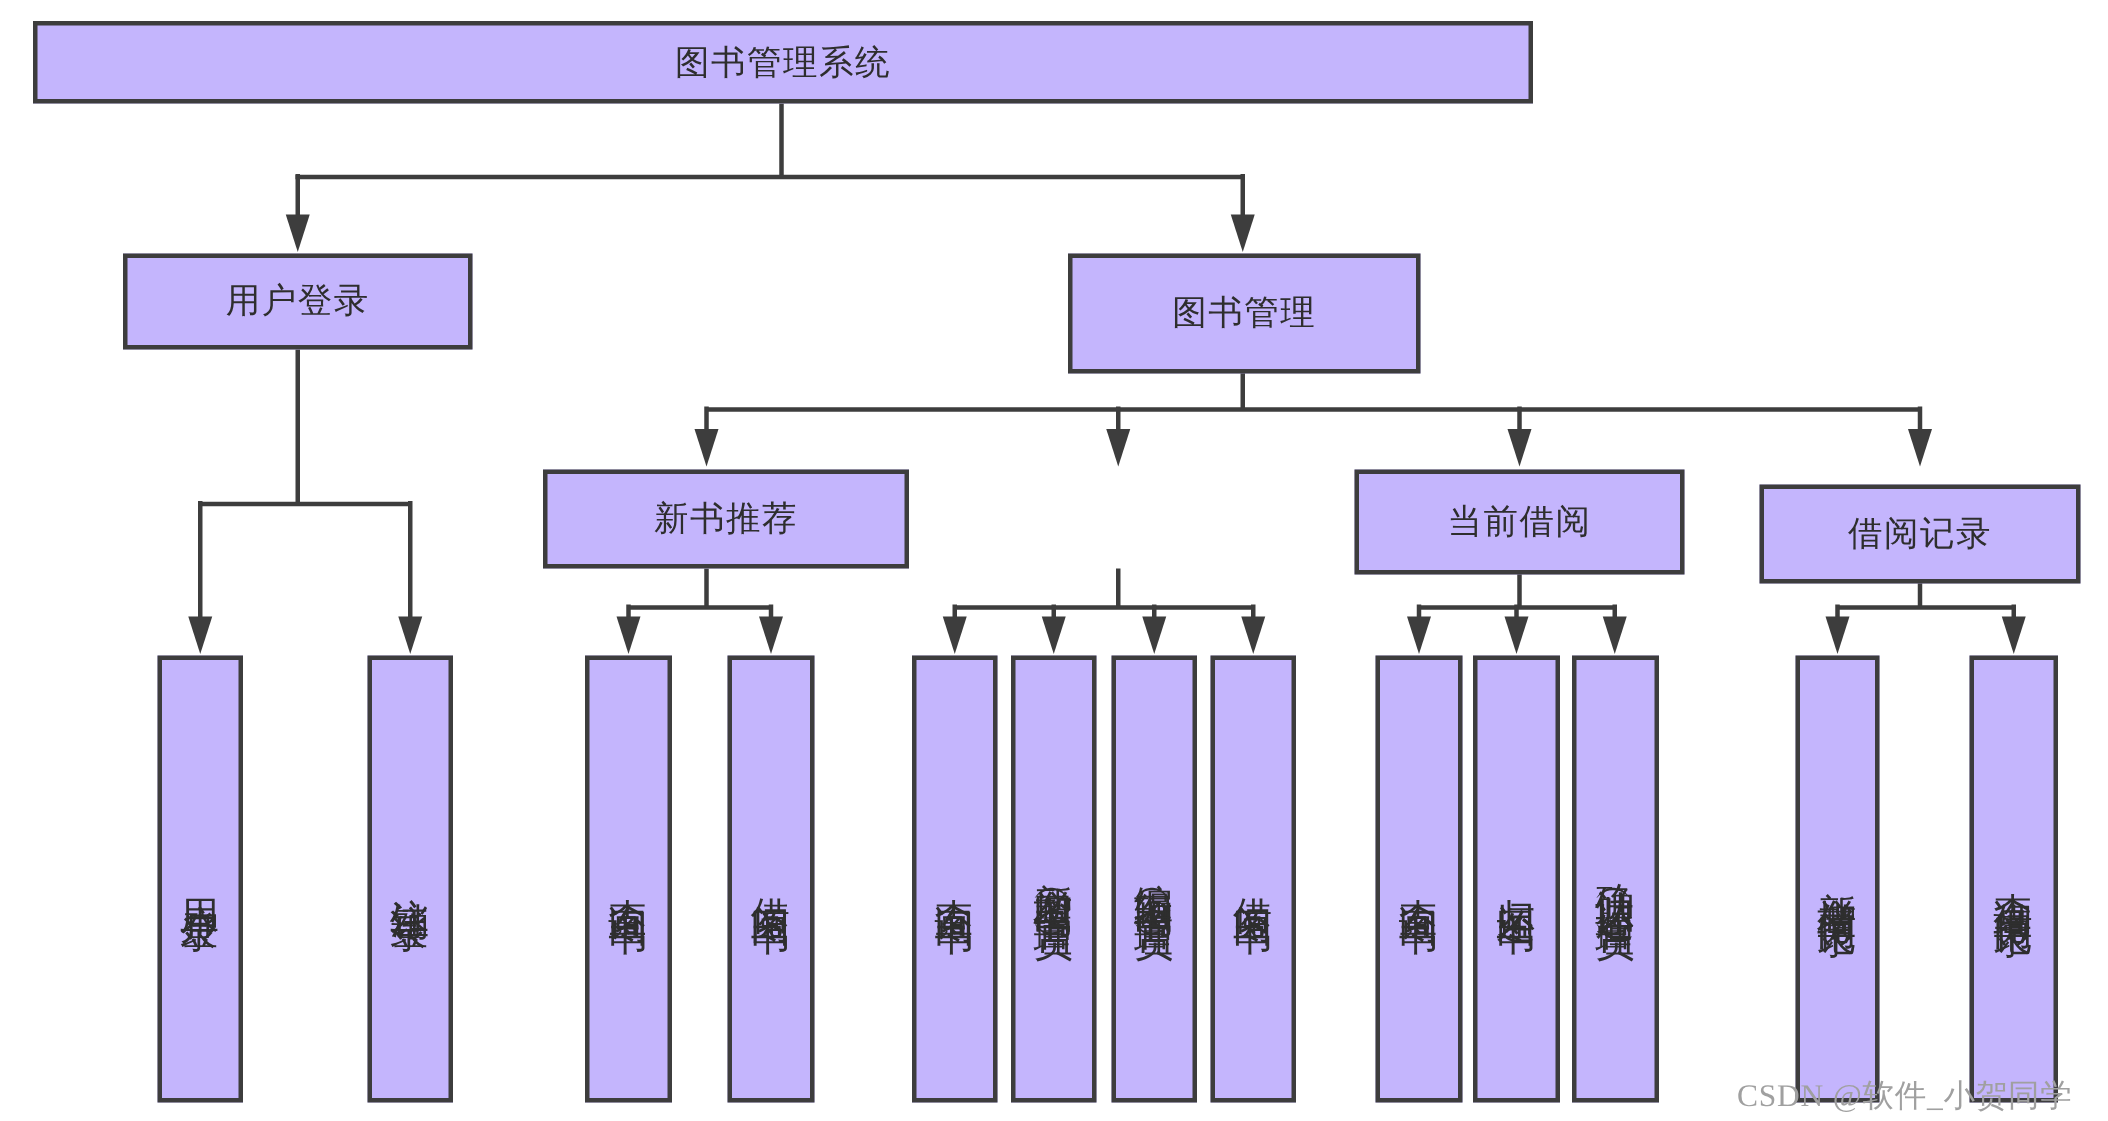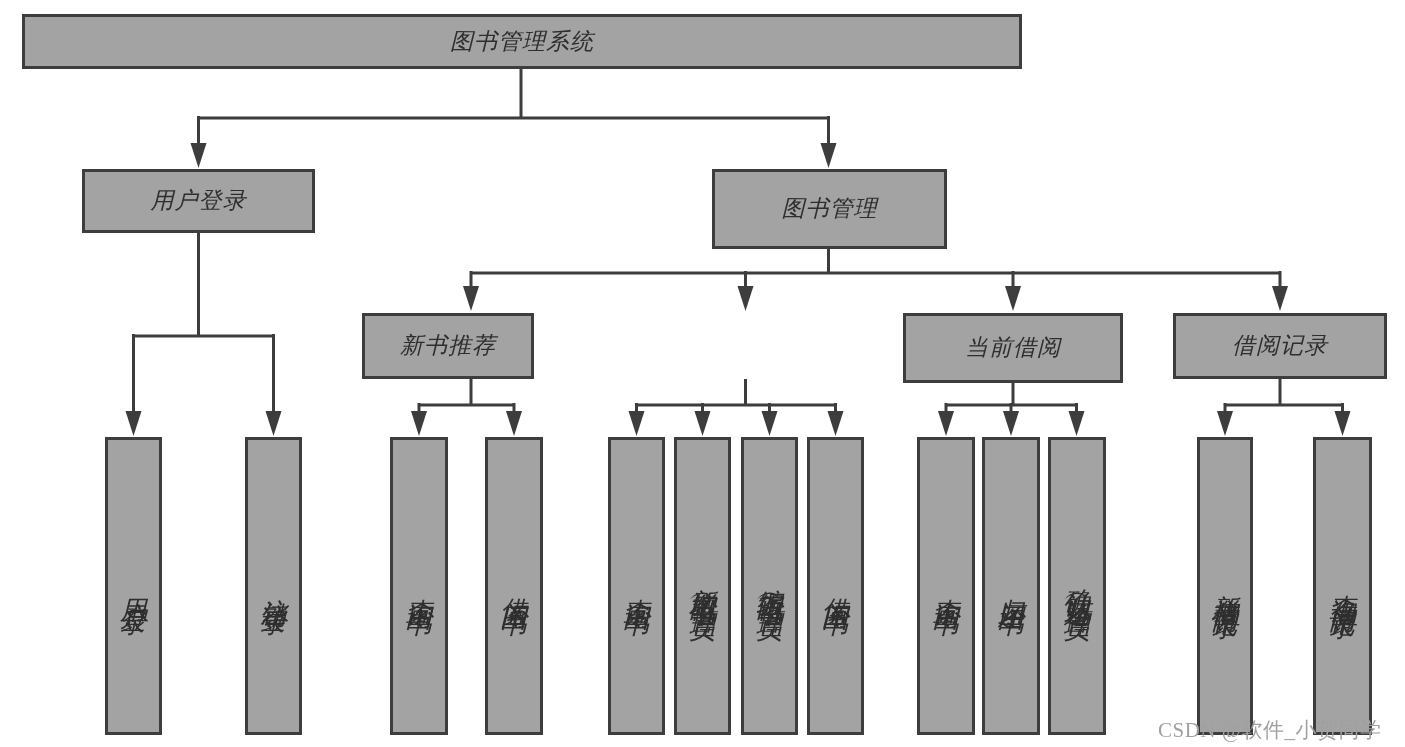--- a/index.html
+++ b/index.html
@@ -14,30 +14,29 @@
     width:1405px;height:747px;
     background:var(--bg);
     overflow:hidden;
     font-family:"Liberation Sans","DejaVu Sans",sans-serif;
   }
   svg.connectors{position:absolute;left:0;top:0;}
   .box{
     position:absolute;
     box-sizing:border-box;
     border:3px solid var(--line);
-    background:#a3a3a3;
+    background:#c4b5fd;
     color:var(--text);
     display:flex;
     align-items:center;
     justify-content:center;
     text-align:right;
     font-size:23px;
     line-height:1.2;
     letter-spacing:1px;
-    font-style:italic;
   }
   .box.v{
     writing-mode:vertical-rl;
     font-size:26px;
     letter-spacing:4px;
     line-height:1;
   }
   .watermark{
     position:absolute;
     left:1158px;
@@ -108,23 +107,23 @@
       <polygon points="1068.5,411 1084.5,411 1076.5,436" fill="#3d3d3d"></polygon>
       <polygon points="1217,411 1233,411 1225,436" fill="#3d3d3d"></polygon>
       <polygon points="1334.5,411 1350.5,411 1342.5,436" fill="#3d3d3d"></polygon>
     </svg>
 
   <div class="box h" style="left:22px;top:14px;width:1000px;height:55px">图书管理系统</div>
 
   <div class="box h" style="left:82px;top:169px;width:233px;height:64px">用户登录</div>
   <div class="box h" style="left:712px;top:169px;width:235px;height:80px">图书管理</div>
 
-  <div class="box h" style="left:362px;top:313px;width:172px;height:66px">新书推荐</div>
+  <div class="box h" style="left:362px;top:313px;width:244px;height:66px">新书推荐</div>
   <div class="box h" style="left:903px;top:313px;width:220px;height:70px">当前借阅</div>
-  <div class="box h" style="left:1173px;top:313px;width:214px;height:66px">借阅记录</div>
+  <div class="box h" style="left:1173px;top:323px;width:214px;height:66px">借阅记录</div>
 
   <div class="box v" style="left:105px;top:437px;width:57px;height:298px">用户登录</div>
   <div class="box v" style="left:245px;top:437px;width:57px;height:298px">注销登录</div>
 
   <div class="box v" style="left:390px;top:437px;width:58px;height:298px">查询图书</div>
   <div class="box v" style="left:485px;top:437px;width:58px;height:298px">借阅图书</div>
 
   <div class="box v" style="left:608px;top:437px;width:57px;height:298px">查询图书</div>
   <div class="box v" style="left:674px;top:437px;width:57px;height:298px">新增图书（管理员）</div>
   <div class="box v" style="left:741px;top:437px;width:57px;height:298px">编辑图书（管理员）</div>

